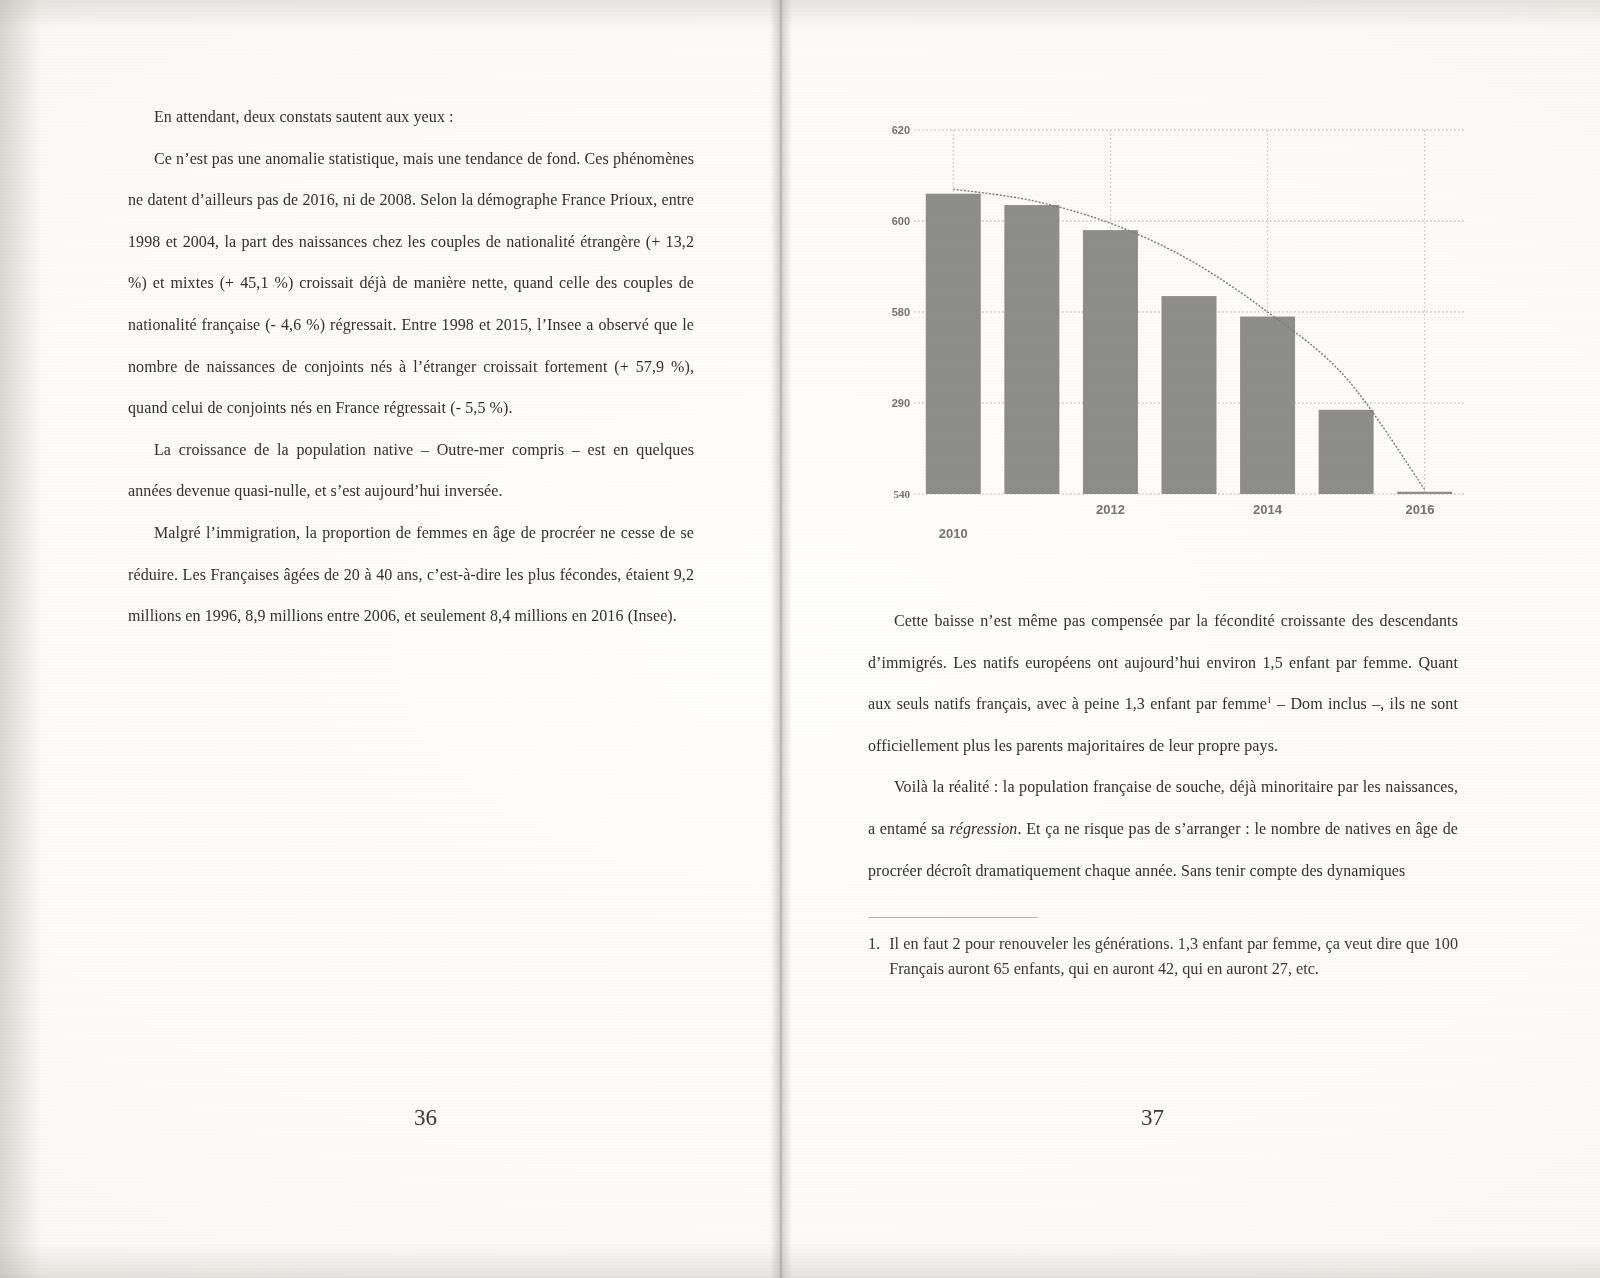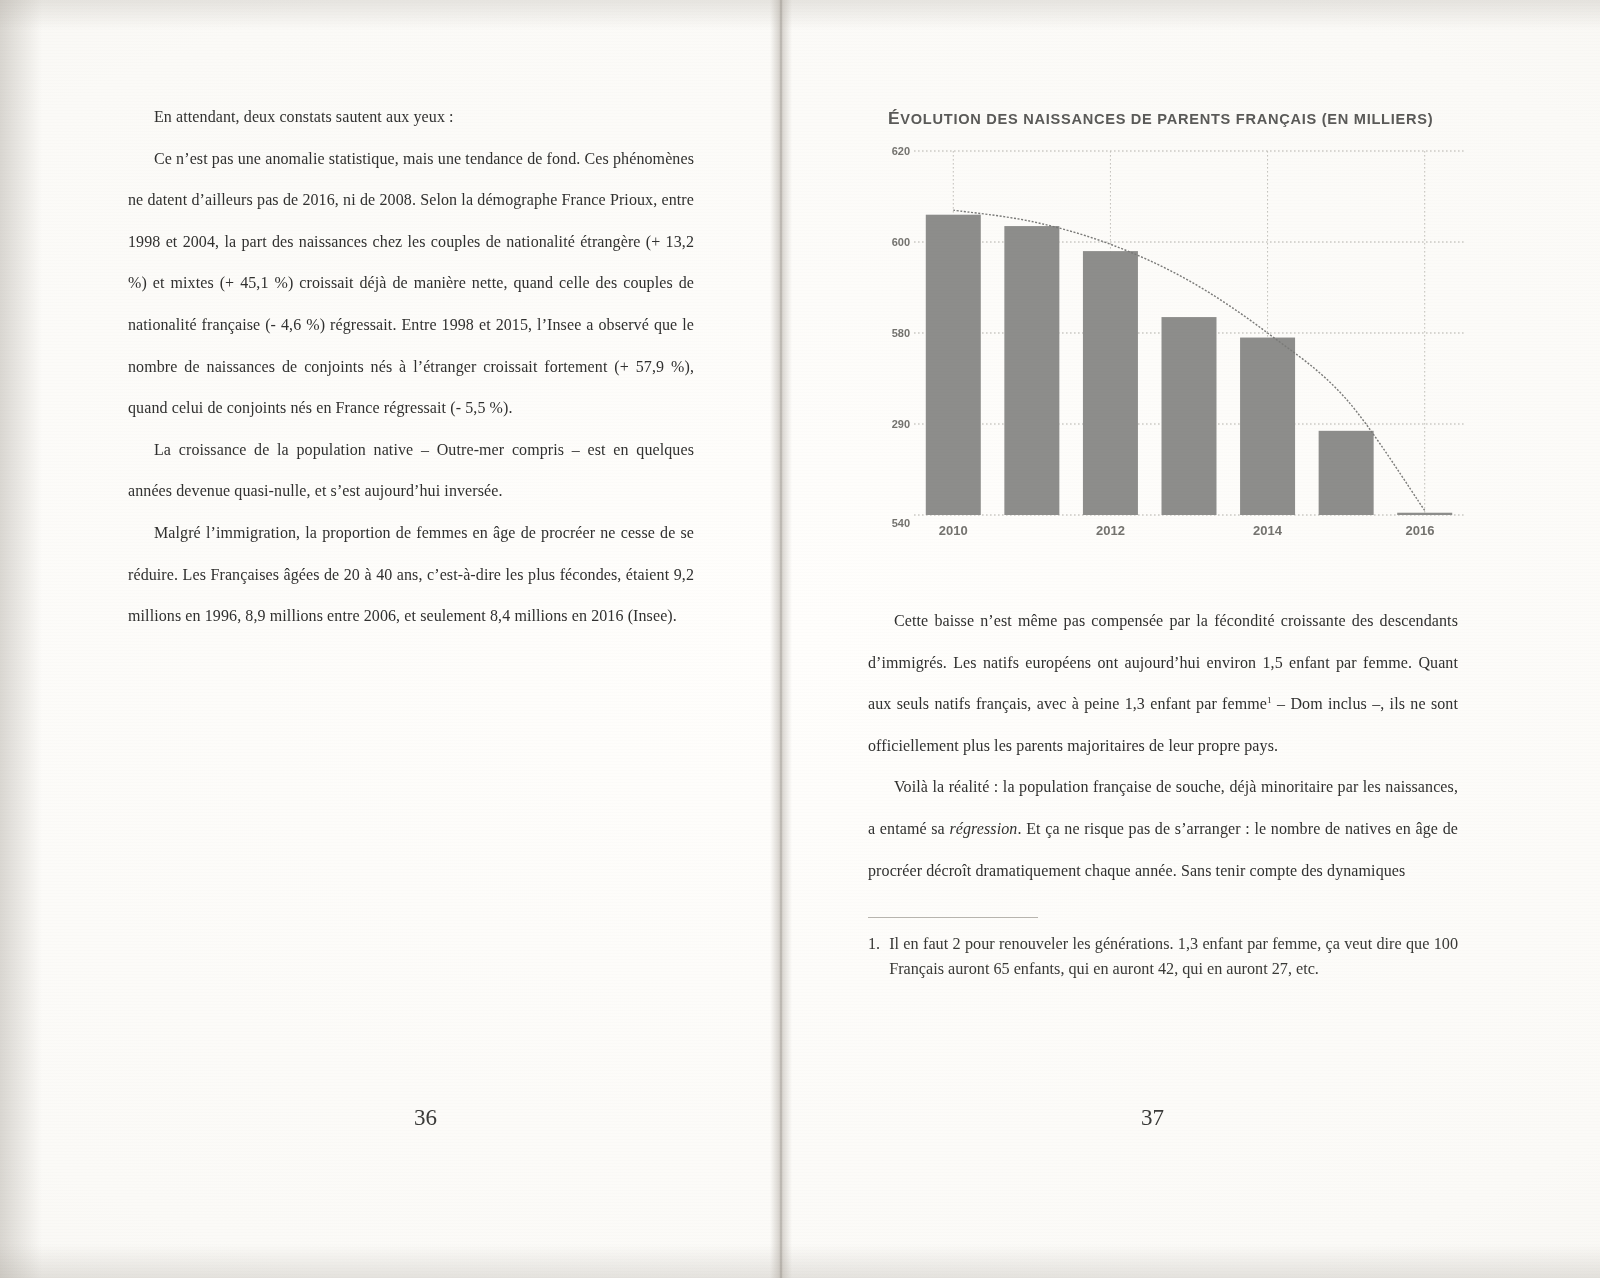--- a/index.html
+++ b/index.html
@@ -115,52 +115,49 @@
     <div class="bodytext">
       <p>En attendant, deux constats sautent aux yeux :</p>
       <p>Ce n’est pas une anomalie statistique, mais une tendance de fond. Ces phénomènes ne datent d’ailleurs pas de 2016, ni de 2008. Selon la démographe France Prioux, entre 1998 et 2004, la part des naissances chez les couples de nationalité étrangère (+ 13,2 %) et mixtes (+ 45,1 %) croissait déjà de manière nette, quand celle des couples de nationalité française (- 4,6 %) régressait. Entre 1998 et 2015, l’Insee a observé que le nombre de naissances de conjoints nés à l’étranger croissait fortement (+ 57,9 %), quand celui de conjoints nés en France régressait (- 5,5 %).</p>
       <p><span>La croissance de la population native – Outre-mer compris – est en quelques années devenue quasi-nulle, et s’est aujourd’hui inversée.</span></p>
       <p>Malgré l’immigration, la proportion de femmes en âge de procréer ne cesse de se réduire. Les Françaises âgées de 20 à 40 ans, c’est-à-dire les plus fécondes, étaient 9,2 millions en 1996, 8,9 millions entre 2006, et seulement 8,4 millions en 2016 (Insee).</p>
     </div>
   </div>
   <div class="folio folio-left">36</div>
 
   <div class="figure">
-    <div class="fig-title">
-      <span class="cap">É</span><span>VOLUTION DES NAISSANCES DE PARENTS FRANÇAIS (EN MILLIERS)</span>
-    </div>
 
     <div class="plotwrap">
       <div class="ylab-col">
           <div class="ylab" style="top: 8px;">620</div>
           <div class="ylab" style="top: 99px;">600</div>
           <div class="ylab" style="top: 190px;">580</div>
           <div class="ylab" style="top: 281px;">290</div>
-          <div class="ylab" style="top: 380px;">540</div>
+          <div class="ylab" style="top: 372px; font-family: Liberation Serif, serif;">540</div>
         </div>
       <svg class="plot" viewBox="0 0 600 400" preserveAspectRatio="none">
           <line x1="46" x2="596" y1="8" y2="8" stroke="#b3b1ab" stroke-width="1" stroke-dasharray="1.6 2.4"></line>
           <line x1="46" x2="596" y1="99" y2="99" stroke="#b3b1ab" stroke-width="1" stroke-dasharray="1.6 2.4"></line>
           <line x1="46" x2="596" y1="190" y2="190" stroke="#b3b1ab" stroke-width="1" stroke-dasharray="1.6 2.4"></line>
           <line x1="46" x2="596" y1="281" y2="281" stroke="#b3b1ab" stroke-width="1" stroke-dasharray="1.6 2.4"></line>
           <line x1="46" x2="596" y1="372" y2="372" stroke="#b3b1ab" stroke-width="1" stroke-dasharray="1.6 2.4"></line>
           <line x1="85.28571428571428" x2="85.28571428571428" y1="8" y2="372" stroke="#c2c0ba" stroke-width="1" stroke-dasharray="1.6 2.4"></line>
           <line x1="242.42857142857142" x2="242.42857142857142" y1="8" y2="372" stroke="#c2c0ba" stroke-width="1" stroke-dasharray="1.6 2.4"></line>
           <line x1="399.57142857142856" x2="399.57142857142856" y1="8" y2="372" stroke="#c2c0ba" stroke-width="1" stroke-dasharray="1.6 2.4"></line>
           <line x1="556.7142857142858" x2="556.7142857142858" y1="8" y2="372" stroke="#c2c0ba" stroke-width="1" stroke-dasharray="1.6 2.4"></line>
           <rect x="57.78571428571428" y="71.69999999999999" width="54.99999999999999" height="300.3" fill="#8d8d8b"></rect>
           <rect x="136.35714285714286" y="83.07499999999999" width="54.99999999999999" height="288.925" fill="#8d8d8b"></rect>
           <rect x="214.92857142857142" y="108.10000000000002" width="54.99999999999999" height="263.9" fill="#8d8d8b"></rect>
           <rect x="293.5" y="174.07500000000002" width="54.99999999999999" height="197.92499999999998" fill="#8d8d8b"></rect>
           <rect x="372.07142857142856" y="194.55" width="54.99999999999999" height="177.45" fill="#8d8d8b"></rect>
           <rect x="450.6428571428571" y="287.825" width="54.99999999999999" height="84.17500000000001" fill="#8d8d8b"></rect>
           <rect x="529.2142857142858" y="369.725" width="54.99999999999999" height="2.2749999999999773" fill="#8d8d8b"></rect>
           <path d="M85.28571428571428,67.14999999999998 C98.38095238095238,69.0458333333333 137.66666666666669,72.83749999999998 163.85714285714286,78.52499999999998 C190.04761904761904,84.21249999999998 216.23809523809524,91.41666666666664 242.42857142857142,101.27499999999998 C268.6190476190476,111.13333333333331 294.8095238095238,122.88749999999997 321,137.67499999999998 C347.1904761904762,152.46249999999998 373.38095238095235,170.28333333333333 399.57142857142856,190 C425.76190476190476,209.71666666666667 451.9523809523809,226.40000000000003 478.1428571428571,255.97500000000002 C504.3333333333333,285.55 543.6190476190477,348.87083333333334 556.7142857142858,367.45" fill="none" stroke="#7a7a78" stroke-width="1.4" stroke-dasharray="2 1.6"></path>
         </svg>
-    <div class="xlab" style="left: 85.2857px; top: 380px;">2010</div>
+    <div class="xlab" style="left: 85.2857px; top: 404px;">2010</div>
         <div class="xlab" style="left: 242.429px; top: 380px;">2012</div>
         <div class="xlab" style="left: 399.571px; top: 380px;">2014</div>
         <div class="xlab" style="left: 552px; top: 380px;">2016</div>
       </div>
   </div>
 
   <div class="page page-right" style="top:600px;">
     <div class="bodytext">
       <p><span>Cette baisse n’est même pas compensée par la fécondité croissante des descendants d’immigrés. Les natifs européens ont aujourd’hui environ 1,5 enfant par femme. Quant aux seuls natifs français, avec à peine 1,3 enfant par femme</span><sup>1</sup><span> – Dom inclus –, ils ne sont officiellement plus les parents majoritaires de leur propre pays.</span></p>
       <p><span>Voilà la réalité : la population française de souche, déjà minoritaire par les naissances, a entamé sa </span><i>régression</i><span>. Et ça ne risque pas de s’arranger : le nombre de natives en âge de procréer décroît dramatiquement chaque année. Sans tenir compte des dynamiques</span></p>

